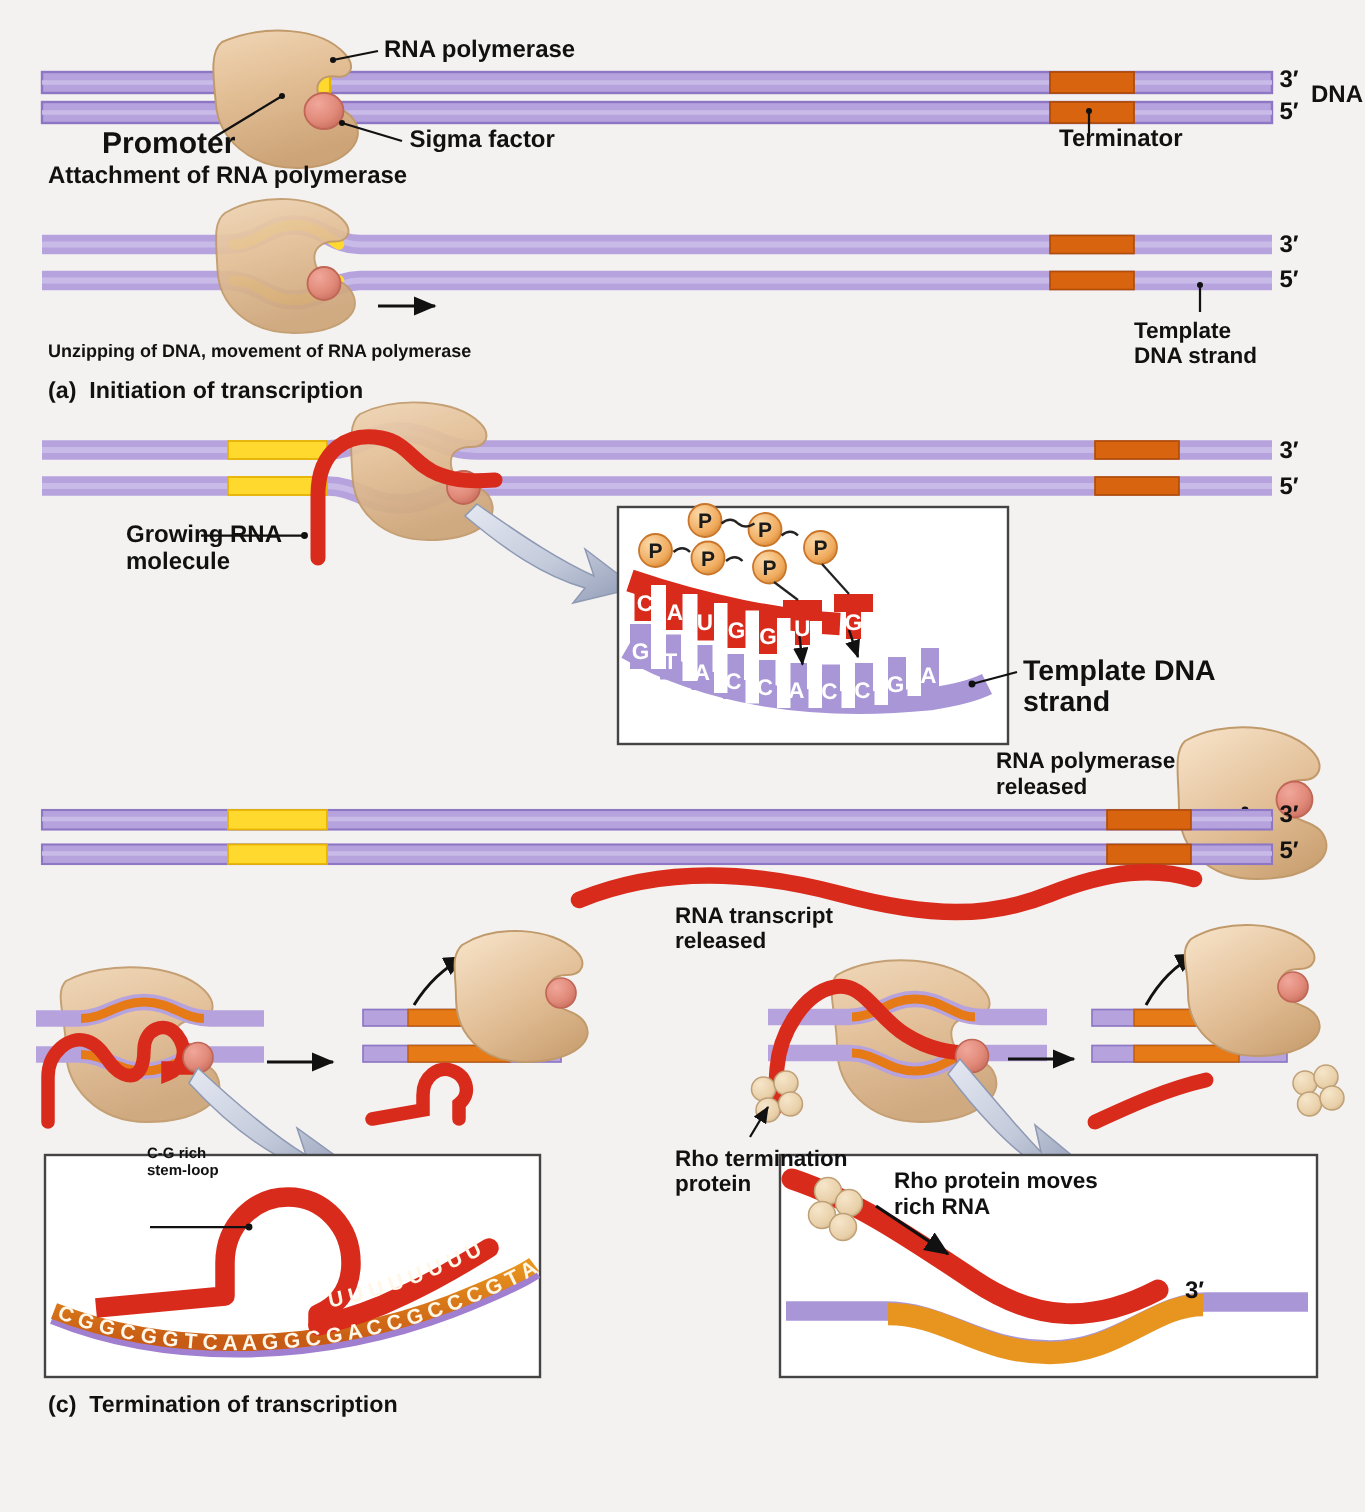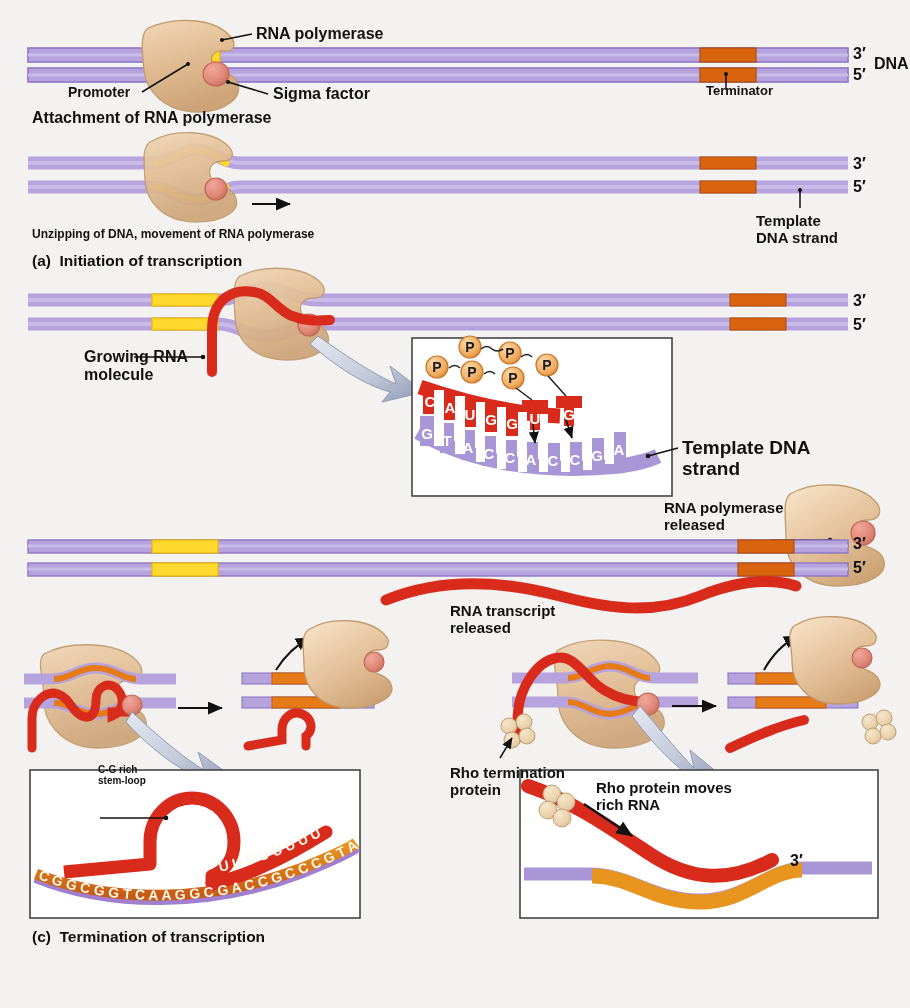--- a/index.html
+++ b/index.html
@@ -348,23 +348,23 @@
         <circle cx="552" cy="794" r="9" fill="url(#gRho)" stroke="#bfa076" stroke-width="1"></circle>
         <circle cx="566" cy="802" r="9" fill="url(#gRho)" stroke="#bfa076" stroke-width="1"></circle>
         <circle cx="548" cy="810" r="9" fill="url(#gRho)" stroke="#bfa076" stroke-width="1"></circle>
         <circle cx="562" cy="818" r="9" fill="url(#gRho)" stroke="#bfa076" stroke-width="1"></circle>
       </g>
       <path d="M584 804 L632 836" stroke="#111" stroke-width="2.2" marker-end="url(#ah)"></path>
     </g>
   </svg>
 
   <div class="lbl lbl-b" style="left:256px;top:25px;font-size:16px;">RNA polymerase</div>
-  <div class="lbl lbl-b" style="left:68px;top:85px;font-size:14px;">Promoter</div>
+  <div class="lbl lbl-b" style="left:68px;top:85px;font-size:20px;">Promoter</div>
   <div class="lbl lbl-b" style="left:273px;top:85px;font-size:16px;">Sigma factor</div>
-  <div class="lbl lbl-b" style="left:706px;top:84px;font-size:13px;">Terminator</div>
+  <div class="lbl lbl-b" style="left:706px;top:84px;font-size:16px;">Terminator</div>
   <div class="lbl prime" style="left:853px;top:45px;">3′</div>
   <div class="lbl prime" style="left:853px;top:66px;">5′</div>
   <div class="lbl lbl-b" style="left:874px;top:55px;font-size:16px;">DNA</div>
   <div class="lbl lbl-b" style="left:32px;top:109px;font-size:16px;">Attachment of RNA polymerase</div>
 
   <div class="lbl prime" style="left:853px;top:155px;">3′</div>
   <div class="lbl prime" style="left:853px;top:178px;">5′</div>
   <div class="lbl lbl-b" style="left:756px;top:213px;font-size:15px;">Template
 DNA strand</div>
   <div class="lbl lbl-b" style="left:32px;top:228px;font-size:12px;">Unzipping of DNA, movement of RNA polymerase</div>

